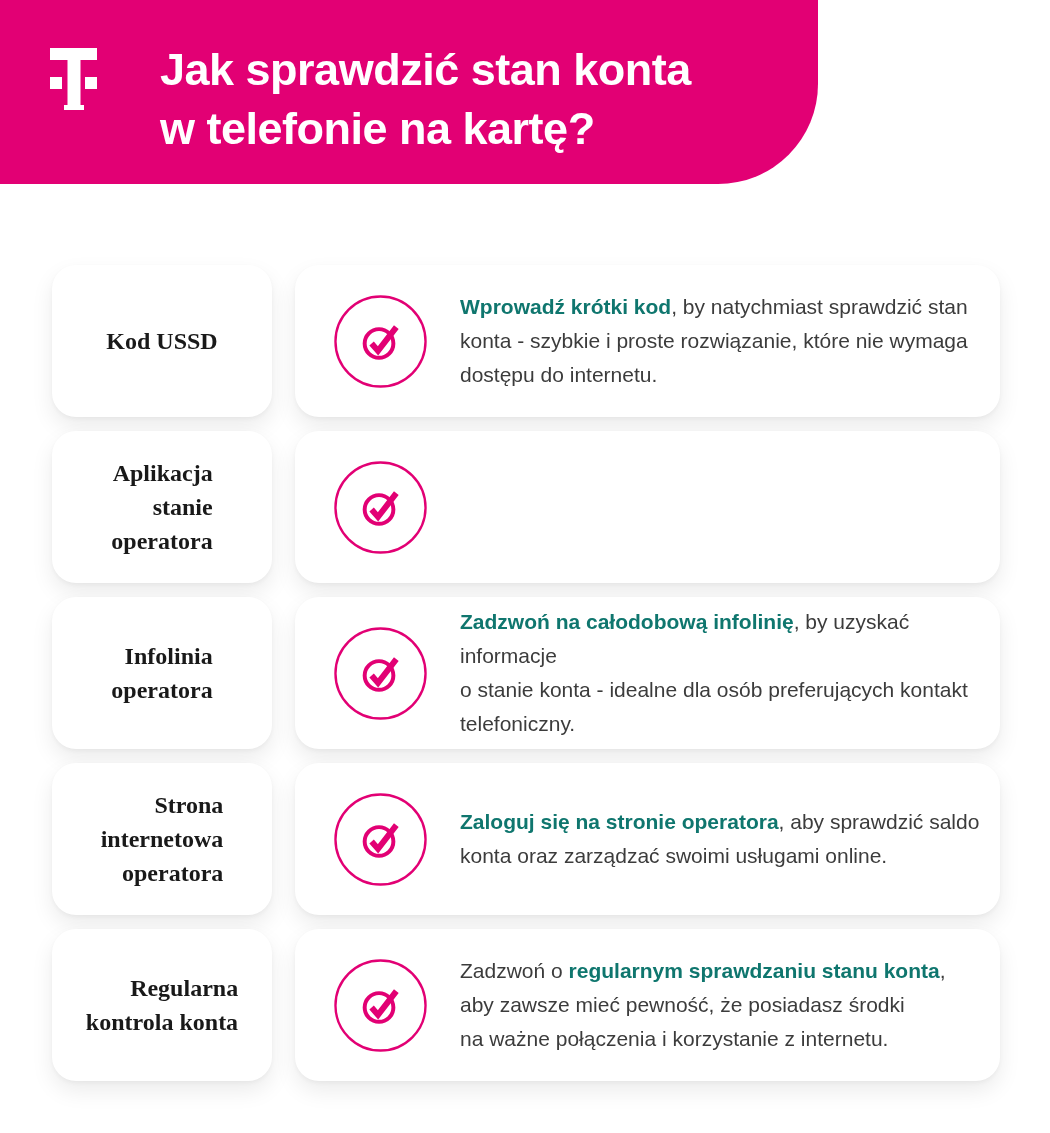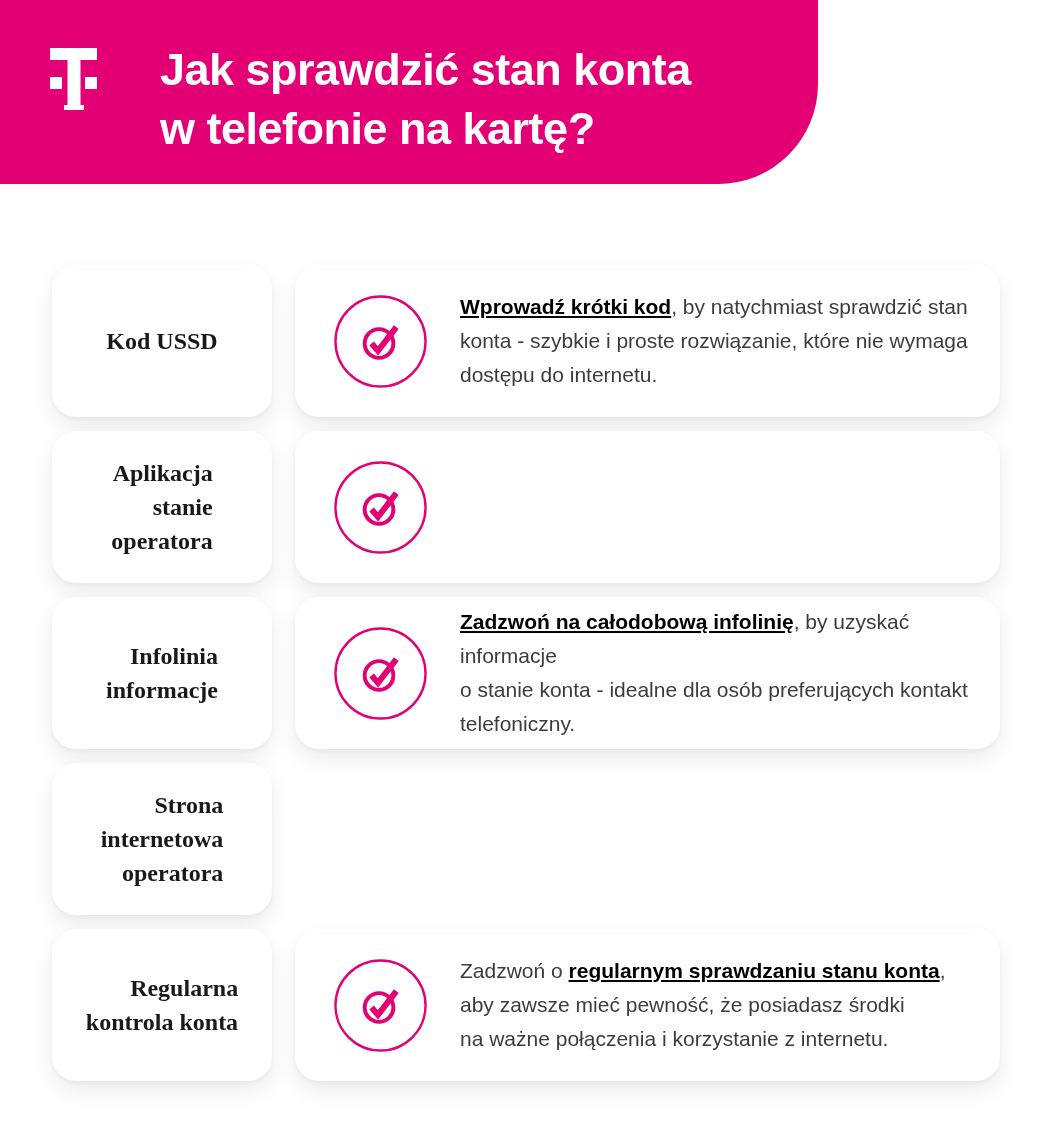--- a/index.html
+++ b/index.html
@@ -29,21 +29,21 @@
   }
   .desc-card{
     width:705px;margin-left:23px;box-sizing:border-box;
     display:flex;align-items:center;padding-left:38px;
   }
   .check-icon{width:95px;height:95px;flex:none;display:block;}
   .desc{
     margin-left:32px;margin-right:20px;font-size:21px;line-height:34px;
     color:#3C3C3C;white-space:pre-line;
   }
-  .desc .hl{color:#000000;font-weight:700;text-decoration:underline;}
+  .desc .hl{color:#0f766e;font-weight:700;}
 </style>
 </head>
 <body>
 
 <div class="header">
   <svg class="logo" viewBox="0 0 47 62" aria-hidden="true">
     <g fill="#ffffff">
       <rect x="0" y="0" width="47" height="12"></rect>
       <rect x="17.5" y="0" width="13" height="62"></rect>
       <rect x="14" y="57" width="20" height="5"></rect>
@@ -81,37 +81,46 @@
       <svg class="check-icon" viewBox="0 0 96 96" aria-hidden="true">
         <circle cx="48" cy="48" r="45.5" fill="none" stroke="#E20074" stroke-width="2.4"></circle>
         <circle cx="46.5" cy="50" r="14.5" fill="none" stroke="#E20074" stroke-width="4"></circle>
         <path d="M39 50 L45.5 57.5 L64 33.5" fill="none" stroke="#E20074" stroke-width="6"></path>
       </svg>
     </div>
   </div>
 
   <div class="row">
     <div class="card label-card">Infolinia
-informacje</div>
+operatora</div>
     <div class="card desc-card">
       <svg class="check-icon" viewBox="0 0 96 96" aria-hidden="true">
         <circle cx="48" cy="48" r="45.5" fill="none" stroke="#E20074" stroke-width="2.4"></circle>
         <circle cx="46.5" cy="50" r="14.5" fill="none" stroke="#E20074" stroke-width="4"></circle>
         <path d="M39 50 L45.5 57.5 L64 33.5" fill="none" stroke="#E20074" stroke-width="6"></path>
       </svg>
       <div class="desc"><span class="hl">Zadzwoń na całodobową infolinię</span><span>, by uzyskać informacje
 o stanie konta - idealne dla osób preferujących kontakt
 telefoniczny.</span></div>
     </div>
   </div>
 
   <div class="row">
     <div class="card label-card">Strona
 internetowa
 operatora</div>
+    <div class="card desc-card">
+      <svg class="check-icon" viewBox="0 0 96 96" aria-hidden="true">
+        <circle cx="48" cy="48" r="45.5" fill="none" stroke="#E20074" stroke-width="2.4"></circle>
+        <circle cx="46.5" cy="50" r="14.5" fill="none" stroke="#E20074" stroke-width="4"></circle>
+        <path d="M39 50 L45.5 57.5 L64 33.5" fill="none" stroke="#E20074" stroke-width="6"></path>
+      </svg>
+      <div class="desc"><span class="hl">Zaloguj się na stronie operatora</span><span>, aby sprawdzić saldo
+konta oraz zarządzać swoimi usługami online.</span></div>
+    </div>
   </div>
 
   <div class="row">
     <div class="card label-card">Regularna
 kontrola konta</div>
     <div class="card desc-card">
       <svg class="check-icon" viewBox="0 0 96 96" aria-hidden="true">
         <circle cx="48" cy="48" r="45.5" fill="none" stroke="#E20074" stroke-width="2.4"></circle>
         <circle cx="46.5" cy="50" r="14.5" fill="none" stroke="#E20074" stroke-width="4"></circle>
         <path d="M39 50 L45.5 57.5 L64 33.5" fill="none" stroke="#E20074" stroke-width="6"></path>

